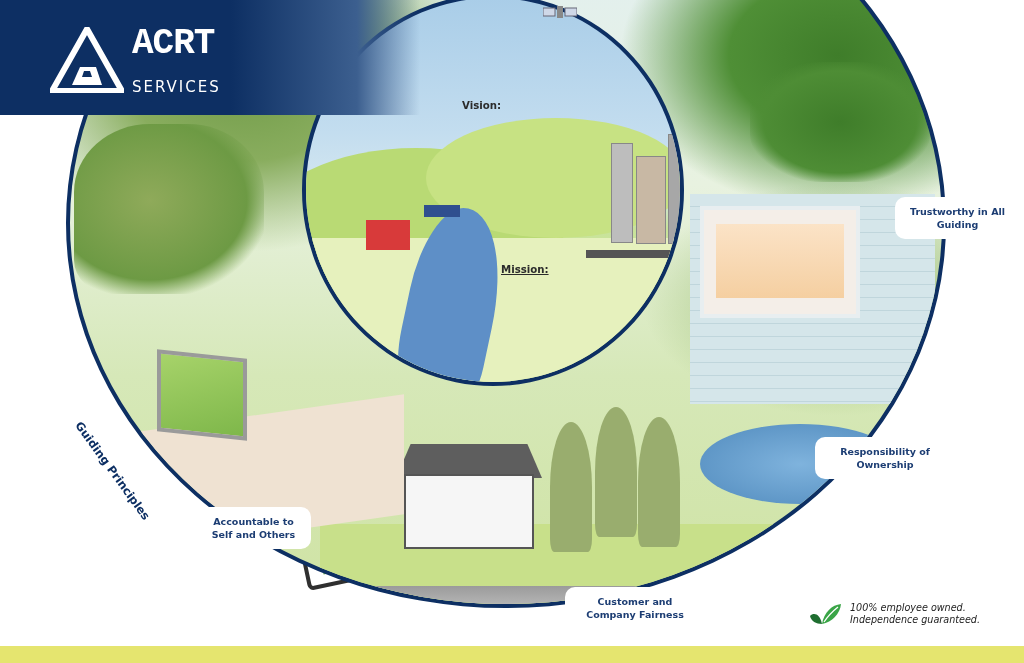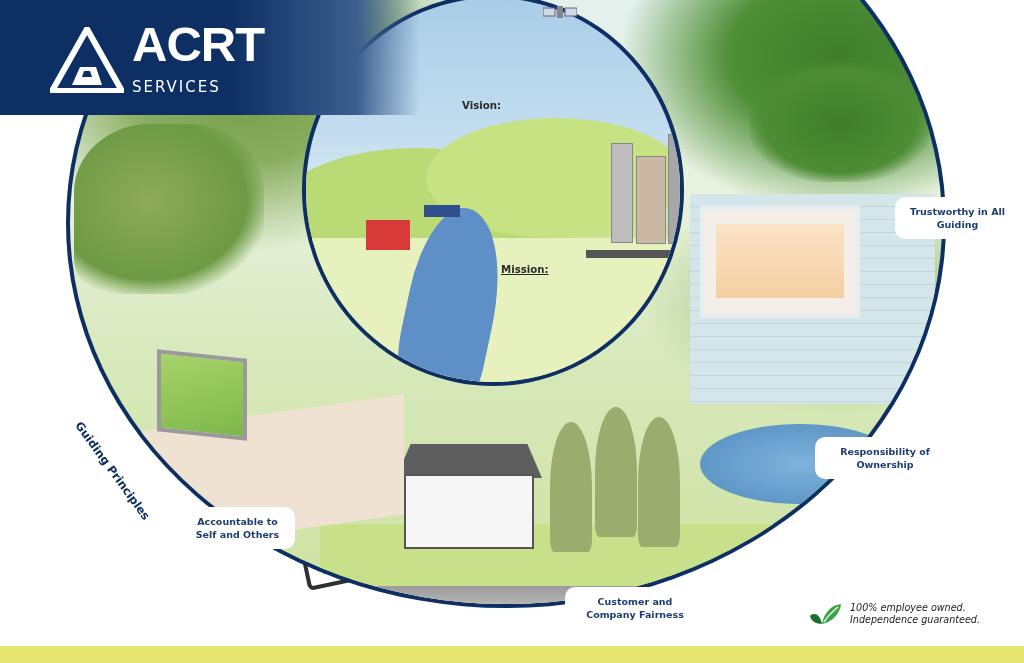--- a/index.html
+++ b/index.html
@@ -10,21 +10,21 @@
 
   
   .header-band {
     position: absolute; left: 0; top: 0; width: 420px; height: 115px;
     background: linear-gradient(90deg, #0d2f63 0%, #0d2f63 55%, #3c5f8f 85%, rgba(90,120,160,0.0) 100%);
     z-index: 3;
   }
   .logo { position: absolute; left: 50px; top: 24px; display: flex; align-items: center; z-index: 5; }
   .logo-mark { width: 74px; height: 66px; }
   .logo-text { margin-left: 8px; color: #fff; }
-  .logo-title { font-family: Liberation Sans, sans-serif; font-weight: bold; font-size: 49px; letter-spacing: -1px; line-height: 40px; }
+  .logo-title { font-family: Liberation Mono, monospace; font-weight: bold; font-size: 36px; letter-spacing: -1px; line-height: 40px; }
   .logo-sub { font-family: "DejaVu Sans", sans-serif; font-size: 15px; letter-spacing: 2px; margin-top: 14px; }
 
   
   .outer-circle {
     position: absolute; left: 66px; top: -162px; width: 880px; height: 770px;
     border-radius: 50%; border: 4px solid #0d2f63; overflow: hidden; z-index: 1;
     background:
       radial-gradient(ellipse at 20% 30%, #6f9a47 0%, #89ad5e 12%, rgba(137,173,94,0) 24%),
       radial-gradient(ellipse at 88% 28%, #3f7d2a 0%, #4f8f36 10%, rgba(79,143,54,0) 20%),
       radial-gradient(ellipse at 88% 60%, #8fb569 0%, rgba(143,181,105,0) 18%),
@@ -67,21 +67,21 @@
   .block-heading { font-weight: bold; }
 
   
   .label-card {
     position: absolute; background: #ffffff; border-radius: 10px 0 0 10px;
     color: #1c3d73; font-family: "DejaVu Sans", sans-serif; font-size: 9.5px; line-height: 12.5px;
     text-align: center; padding: 9px 10px 8px 10px; z-index: 4; font-weight: 600;
   }
   .card-trust { left: 895px; top: 197px; width: 125px; border-radius: 10px 0 0 10px; }
   .card-resp { left: 815px; top: 437px; width: 140px; }
-  .card-account { left: 180px; top: 507px; width: 115px; border-radius: 10px; }
+  .card-account { left: 196px; top: 507px; width: 115px; border-radius: 10px; }
   .card-customer { left: 565px; top: 587px; width: 140px; border-radius: 10px 10px 0 0; text-align: center; }
 
   .guiding {
     position: absolute; left: 78px; top: 416px; z-index: 4;
     color: #0d2f63; font-family: "DejaVu Sans", sans-serif; font-weight: bold; font-size: 11.5px;
     transform: rotate(54deg); transform-origin: left center; white-space: nowrap;
   }
 
   .footer-badge { position: absolute; left: 808px; top: 602px; display: flex; align-items: center; z-index: 4; }
   .leaf-icon { width: 34px; height: 24px; }

